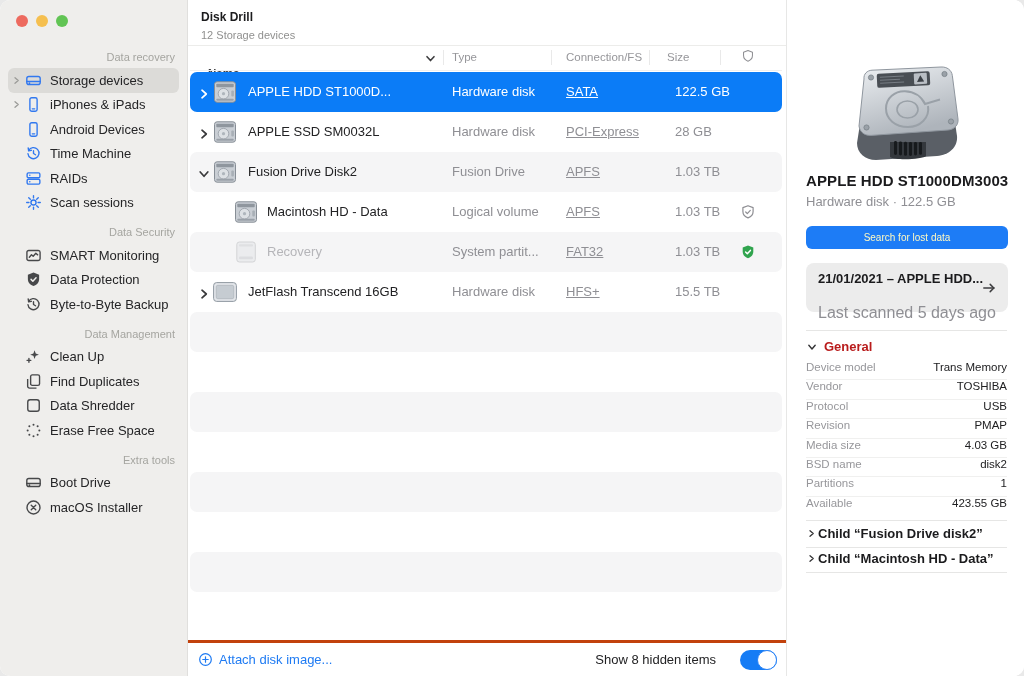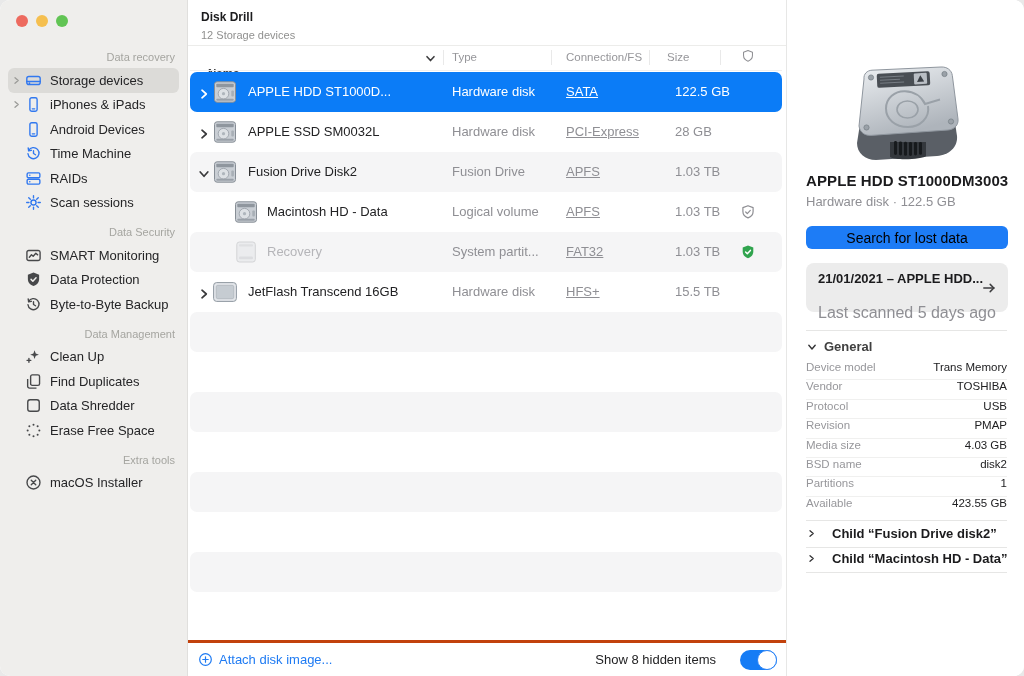--- a/index.html
+++ b/index.html
@@ -64,35 +64,35 @@
   .hidden-wrap { display:flex; align-items:center; gap:24px; }
   .hidden-label { font-size:13px; color:#222224; }
   .toggle { position:relative; width:37px; height:20px; border-radius:10px; background:#157cf5; cursor:pointer; }
   .knob { position:absolute; right:0; top:0; width:20px; height:20px; border-radius:50%; background:#fff; border:1.5px solid #2a83f6; }
 
   
   .inspector { position:absolute; left:786px; top:0; bottom:0; width:238px; background:#fff; border-left:1px solid #e7e7e6; }
   .art { position:absolute; left:57px; top:64px; width:124px; height:100px; }
   .dev-title { position:absolute; left:19px; top:172px; font-size:15px; font-weight:700; color:#1b1b1d; letter-spacing:.1px; }
   .dev-sub { position:absolute; left:19px; top:194px; font-size:13px; color:#8f8f94; }
-  .search-btn { position:absolute; left:19px; top:226px; width:202px; height:23px; border-radius:6px; background:#1d7cf6; color:#000000; font-size:14px; display:flex; align-items:center; justify-content:center; cursor:pointer; }
+  .search-btn { position:absolute; left:19px; top:226px; width:202px; height:23px; border-radius:6px; background:#1d7cf6; color:#fef9c3; font-size:10px; display:flex; align-items:center; justify-content:center; cursor:pointer; }
   .scan-card { position:absolute; left:19px; top:263px; width:202px; height:49px; border-radius:8px; background:#ececec; padding:8px 12px; cursor:pointer; }
   .scan-title { font-size:13px; font-weight:700; color:#1b1b1d; white-space:nowrap; }
   .scan-sub { margin-top:18px; font-size:16px; color:#8f8f94; }
   .scan-arrow { position:absolute; right:11px; top:17px; width:16px; height:16px; color:#3e3e40; }
   .ins-hr { position:absolute; left:19px; right:17px; height:1px; background:#e6e6e5; }
   .gen-head { position:absolute; left:20px; top:339px; display:flex; align-items:center; gap:7px; cursor:pointer; }
   .gen-head svg { width:10px; height:10px; color:#343436; }
-  .gen-label { font-size:13px; font-weight:700; color:#404040; }
+  .gen-label { font-size:13px; font-weight:700; color:#b91c1c; }
   .details { position:absolute; left:19px; right:17px; top:361px; }
   .d-row { position:relative; height:19.4px; display:flex; align-items:flex-start; justify-content:space-between; border-bottom:1px solid #f0f0ef; }
   .d-row:last-child { border-bottom:none; }
   .d-label { font-size:11.5px; color:#97979b; }
   .d-value { font-size:11.5px; color:#212123; }
-  .child-row { position:absolute; left:20px; display:flex; align-items:center; gap:16px; cursor:pointer; }
+  .child-row { position:absolute; left:20px; display:flex; align-items:center; gap:2px; cursor:pointer; }
   .child-row svg { width:9px; height:9px; color:#343436; }
   .child-label { font-size:13px; font-weight:700; color:#1b1b1d; }
 </style>
 </head>
 <body>
 
 <svg width="0" height="0" style="position:absolute">
 <defs>
   <g id="i-chr">
         <path d="M4 2.2L8.3 6 4 9.8" fill="none" stroke="currentColor" stroke-width="1.7" stroke-linecap="round" stroke-linejoin="round"></path>
@@ -371,20 +371,27 @@
       </div>
       <div class="s-item">
         <span class="s-chev"></span>
         <span class="s-ic dark"><svg viewBox="0 0 16 16">
               <use href="#i-dots"></use>
             </svg></span>
         <span>Erase Free Space</span>
       </div>
 
       <div class="sec-label">Extra tools</div>
+      <div class="s-item">
+        <span class="s-chev"></span>
+        <span class="s-ic dark"><svg viewBox="0 0 16 16">
+              <use href="#i-drive"></use>
+            </svg></span>
+        <span>Boot Drive</span>
+      </div>
       <div class="s-item">
         <span class="s-chev"></span>
         <span class="s-ic dark"><svg viewBox="0 0 16 16">
               <use href="#i-cx"></use>
             </svg></span>
         <span>macOS Installer</span>
       </div>
 
     </div>
   </div>

